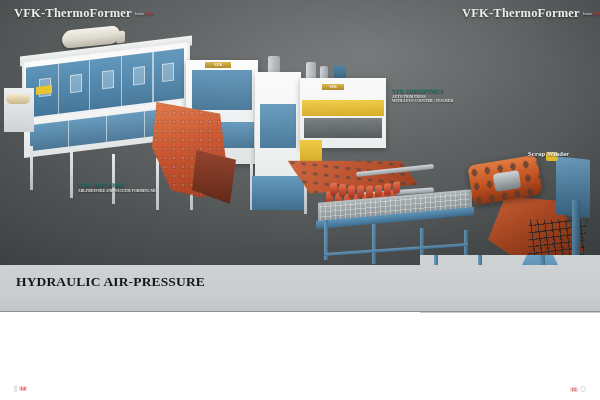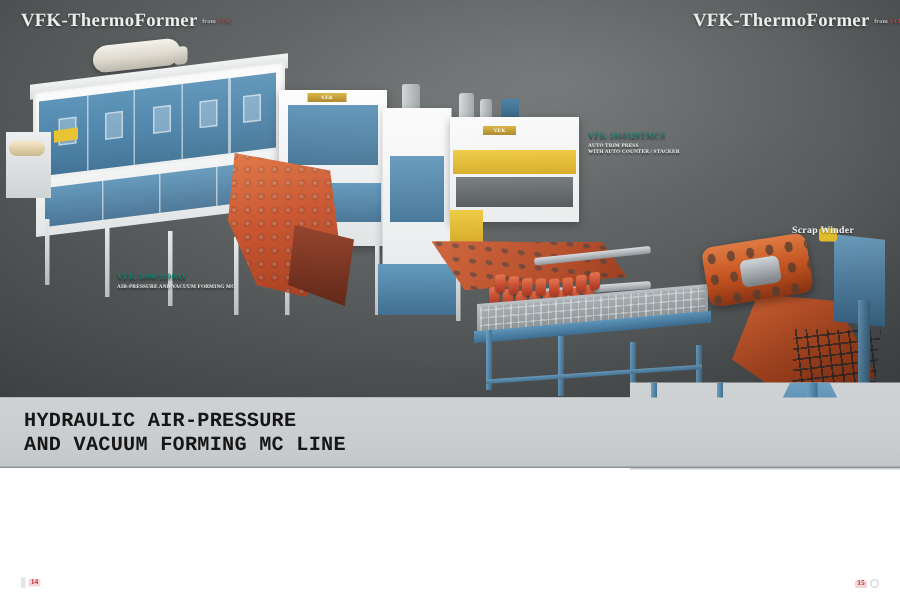--- a/index.html
+++ b/index.html
@@ -187,21 +187,21 @@
   .lbl-a{left:78px;top:182px;}
   .lbl-b{left:392px;top:88px;}
   .lbl-c{left:528px;top:150px;}
   .lbl-c .t1{color:#f0f1f1;font-size:6.5px;font-weight:bold;letter-spacing:.2px;}
 
   
   .band{position:absolute;left:0;top:265px;width:600px;height:47px;
     background:linear-gradient(180deg,#cfd2d4 0%,#c9cccf 70%,#c3c6c9 100%);}
   .band-rule{position:absolute;left:0;top:311px;width:600px;height:1.4px;background:#8e9396;}
   .band-title{position:absolute;left:16px;top:274px;color:#161616;
-    font-family:Liberation Mono, monospace;font-weight:bold;font-size:13.5px;
+    font-family:Liberation Serif, serif;font-weight:bold;font-size:13.5px;
     line-height:15.5px;letter-spacing:.15px;}
 
   
   .spec-area{position:absolute;left:0;top:313px;width:600px;height:87px;background:#ffffff;}
 
   
   .pg{position:absolute;bottom:8px;display:flex;align-items:center;gap:2px;}
   .pg-l{left:14px;} .pg-r{right:14px;}
   .pg .num{color:#c7383d;font-family:"Liberation Serif",serif;font-weight:bold;font-size:5px;
     background:#f4d6d7;padding:0 1.5px;border-radius:1px;}
@@ -353,21 +353,20 @@
     <div style="position:absolute;left:90px;top:0px;width:60px;height:40px;
       background:linear-gradient(180deg,#6ea0c2,#3f6f91);
       clip-path:polygon(28% 0%,72% 0%,100% 86%,0% 86%);"></div>
     <span class="tleg" style="left:118px;top:0px;height:44px;width:7px;"></span>
   </div>
 
   <div class="band"></div>
   <div class="band-rule"></div>
   <div class="band-title">
     <div>HYDRAULIC AIR-PRESSURE</div>
-    <div>AND VACUUM FORMING MC LINE</div>
   </div>
 
   <div class="spec-area">
     
     
     
     
   </div>
 
   <div class="pg pg-l">

